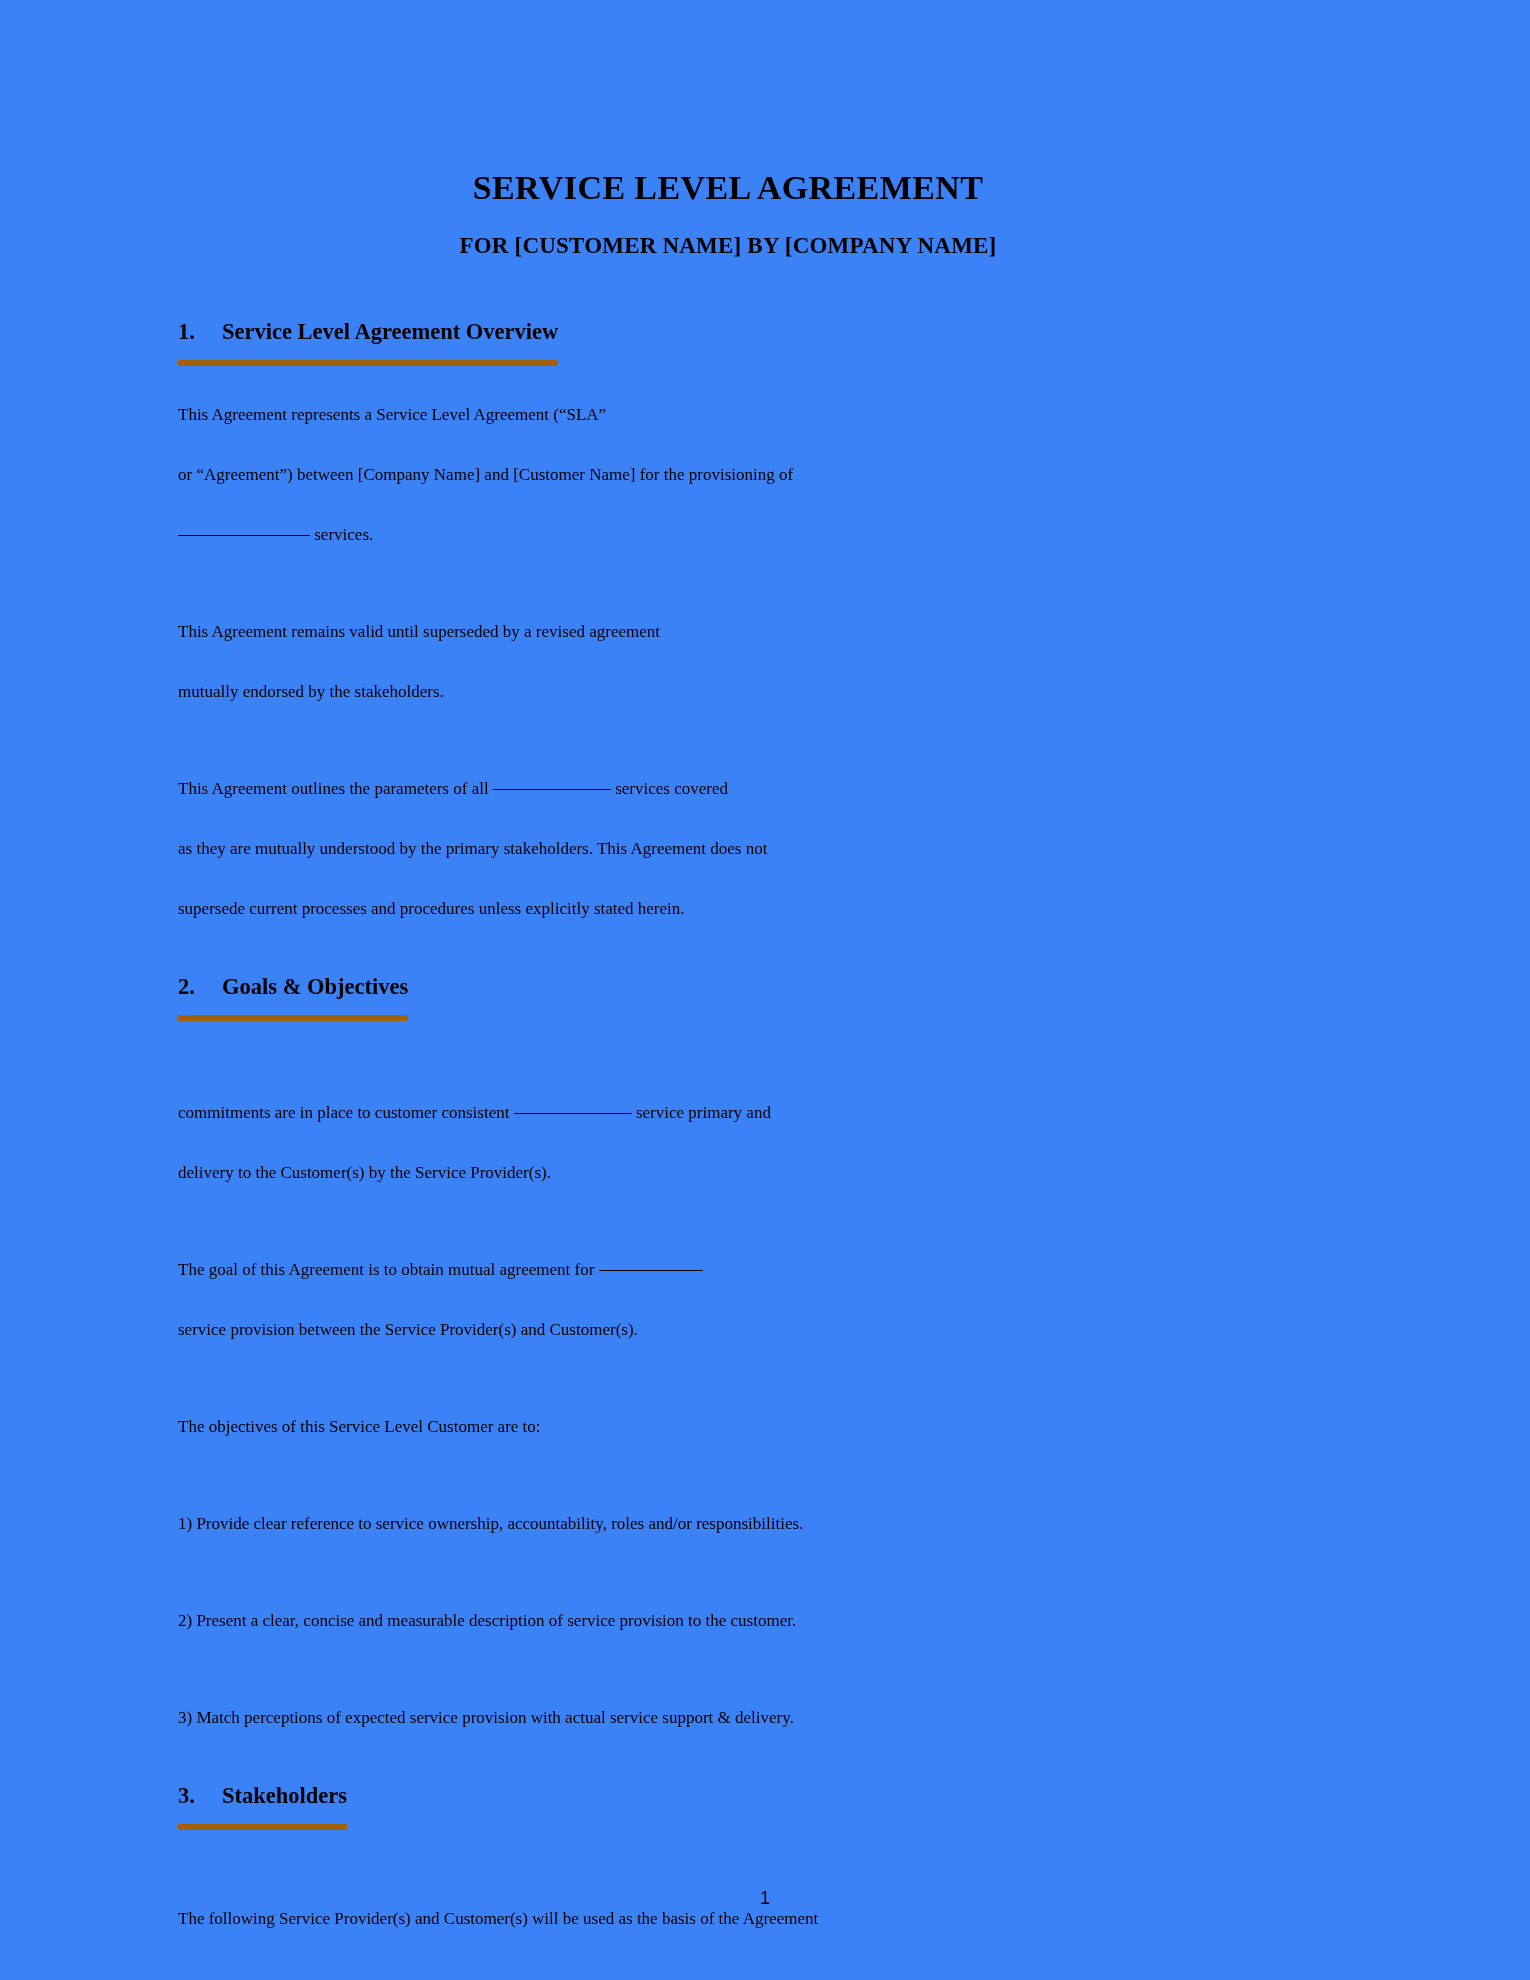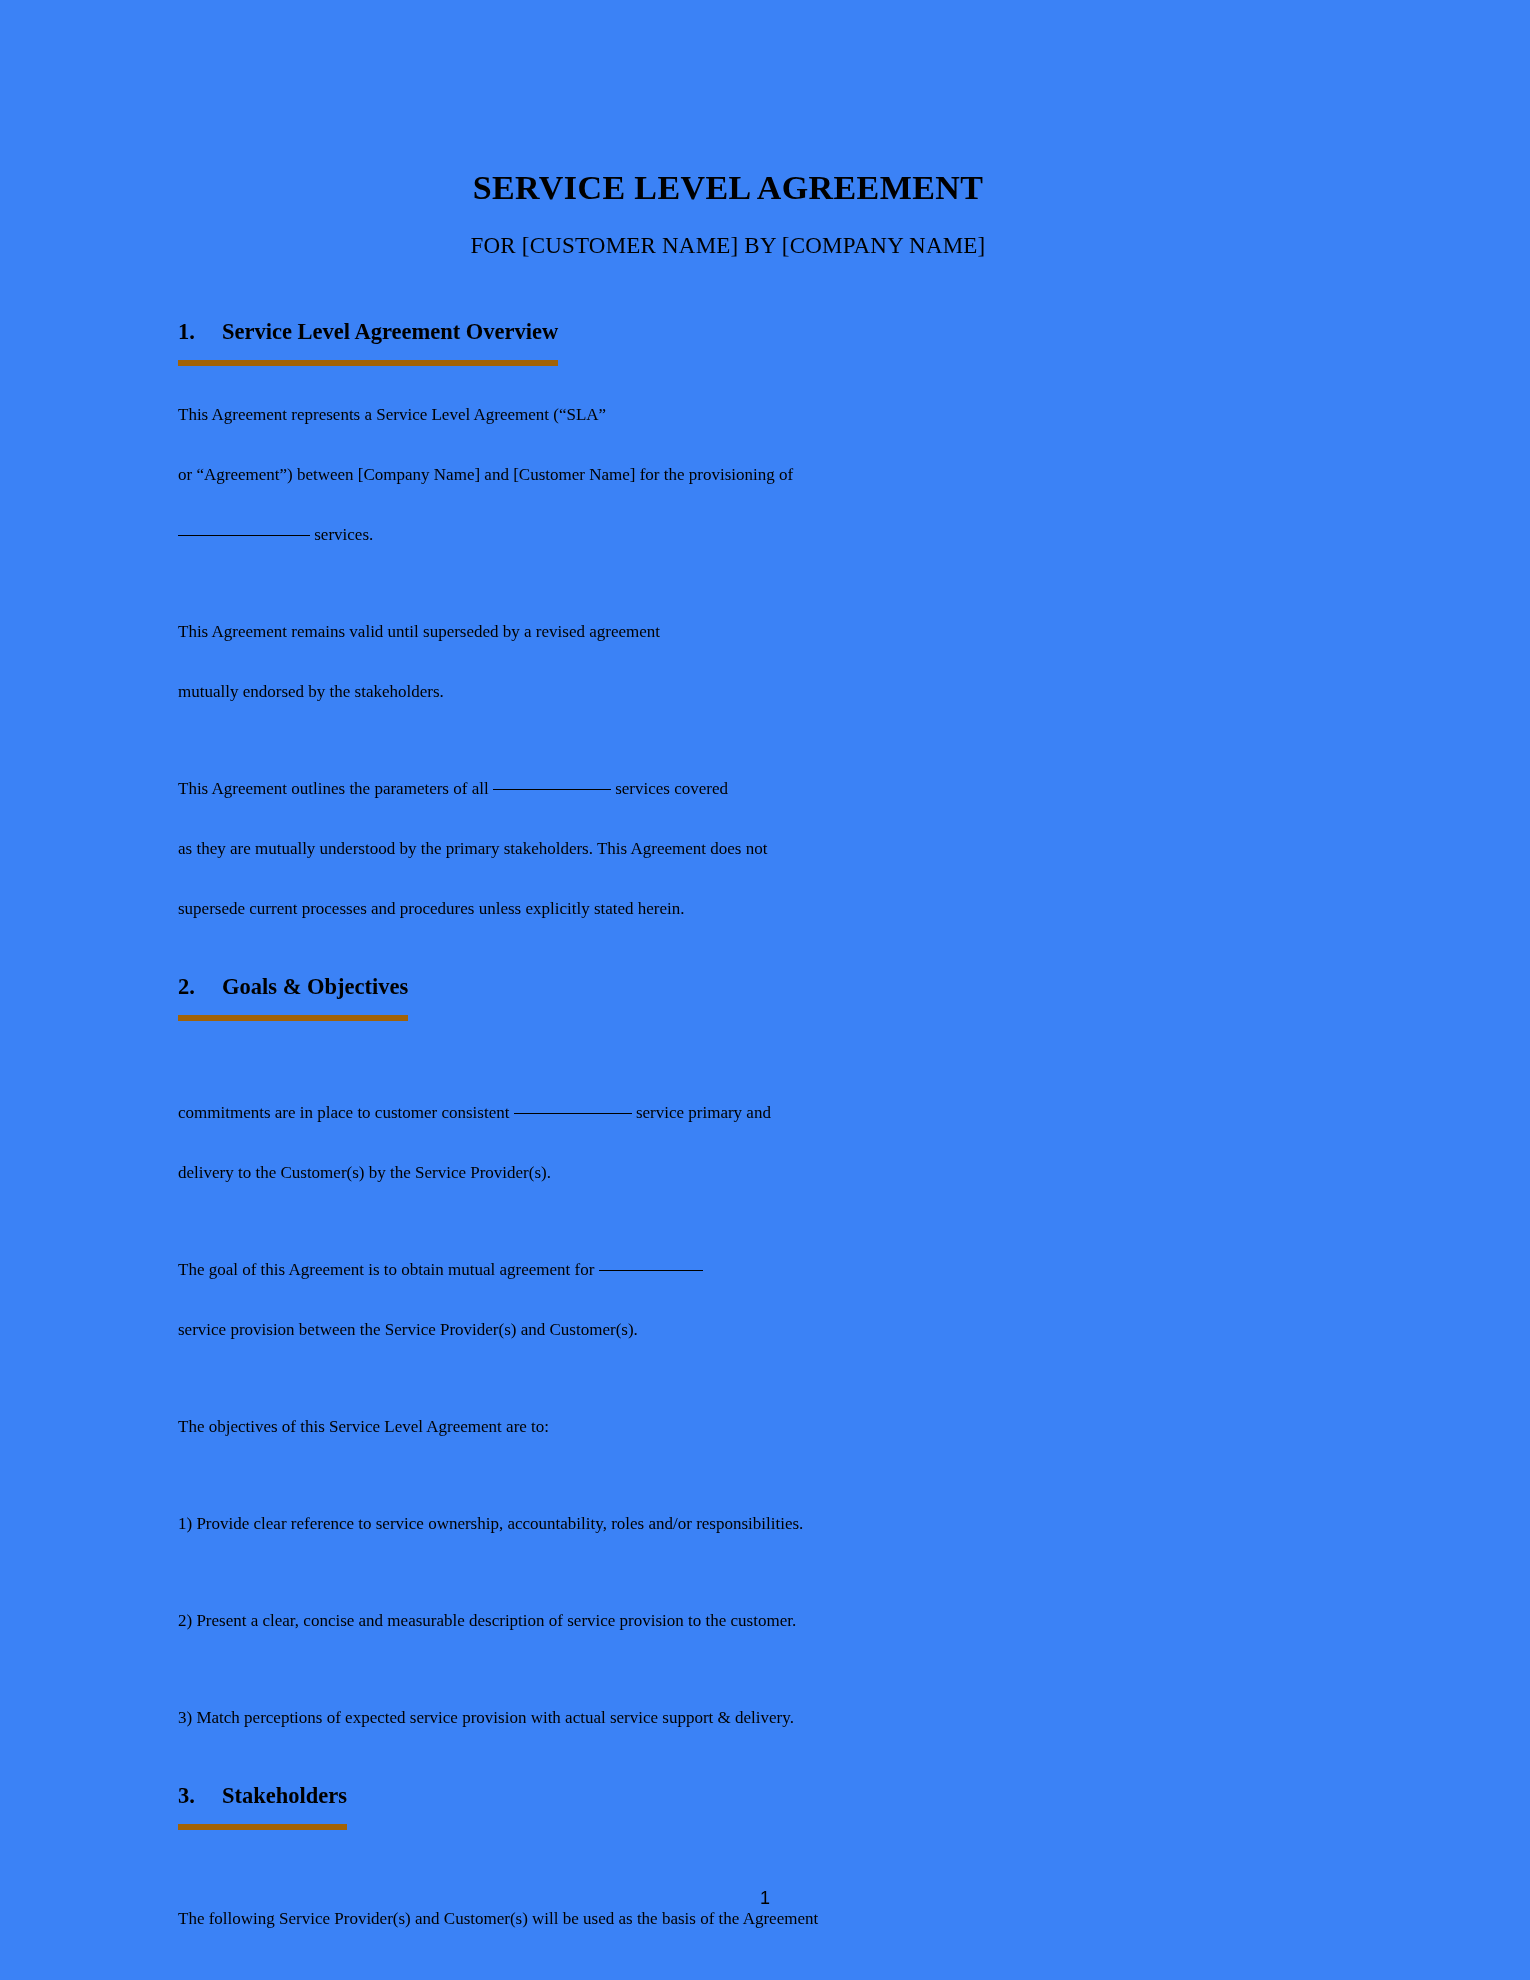--- a/index.html
+++ b/index.html
@@ -29,21 +29,21 @@
     font-size: 34px;
     font-weight: bold;
     letter-spacing: 0.4px;
     margin: 0;
     padding-top: 168px;
     line-height: 1.15;
   }
   .doc-subtitle {
     text-align: center;
     font-size: 23px;
-    font-weight: normal;
+    font-weight: bold;
     letter-spacing: 0.2px;
     margin: 0;
     padding-top: 26px;
     line-height: 1.15;
   }
   .section-heading {
     font-size: 22.5px;
     font-weight: bold;
     margin: 0;
     padding: 0;
@@ -165,21 +165,21 @@
     <div class="para">
       <span class="ln"><span>The goal of this Agreement is to obtain mutual agreement for </span><span class="blank-fill fill-sm"></span></span>
       <div class="sp-line"></div>
       <span class="ln">service provision between the Service Provider(s) and Customer(s).</span>
     </div>
 
     <div class="sp-para"></div>
     <div class="sp-para"></div>
 
     <div class="para">
-      <span class="ln">The objectives of this Service Level Agreement are to:</span>
+      <span class="ln">The objectives of this Service Level Customer are to:</span>
     </div>
 
     <div class="sp-para"></div>
     <div class="sp-para"></div>
 
     <div class="para">
       <span class="ln">1) Provide clear reference to service ownership, accountability, roles and/or responsibilities.</span>
     </div>
 
     <div class="sp-para"></div>

